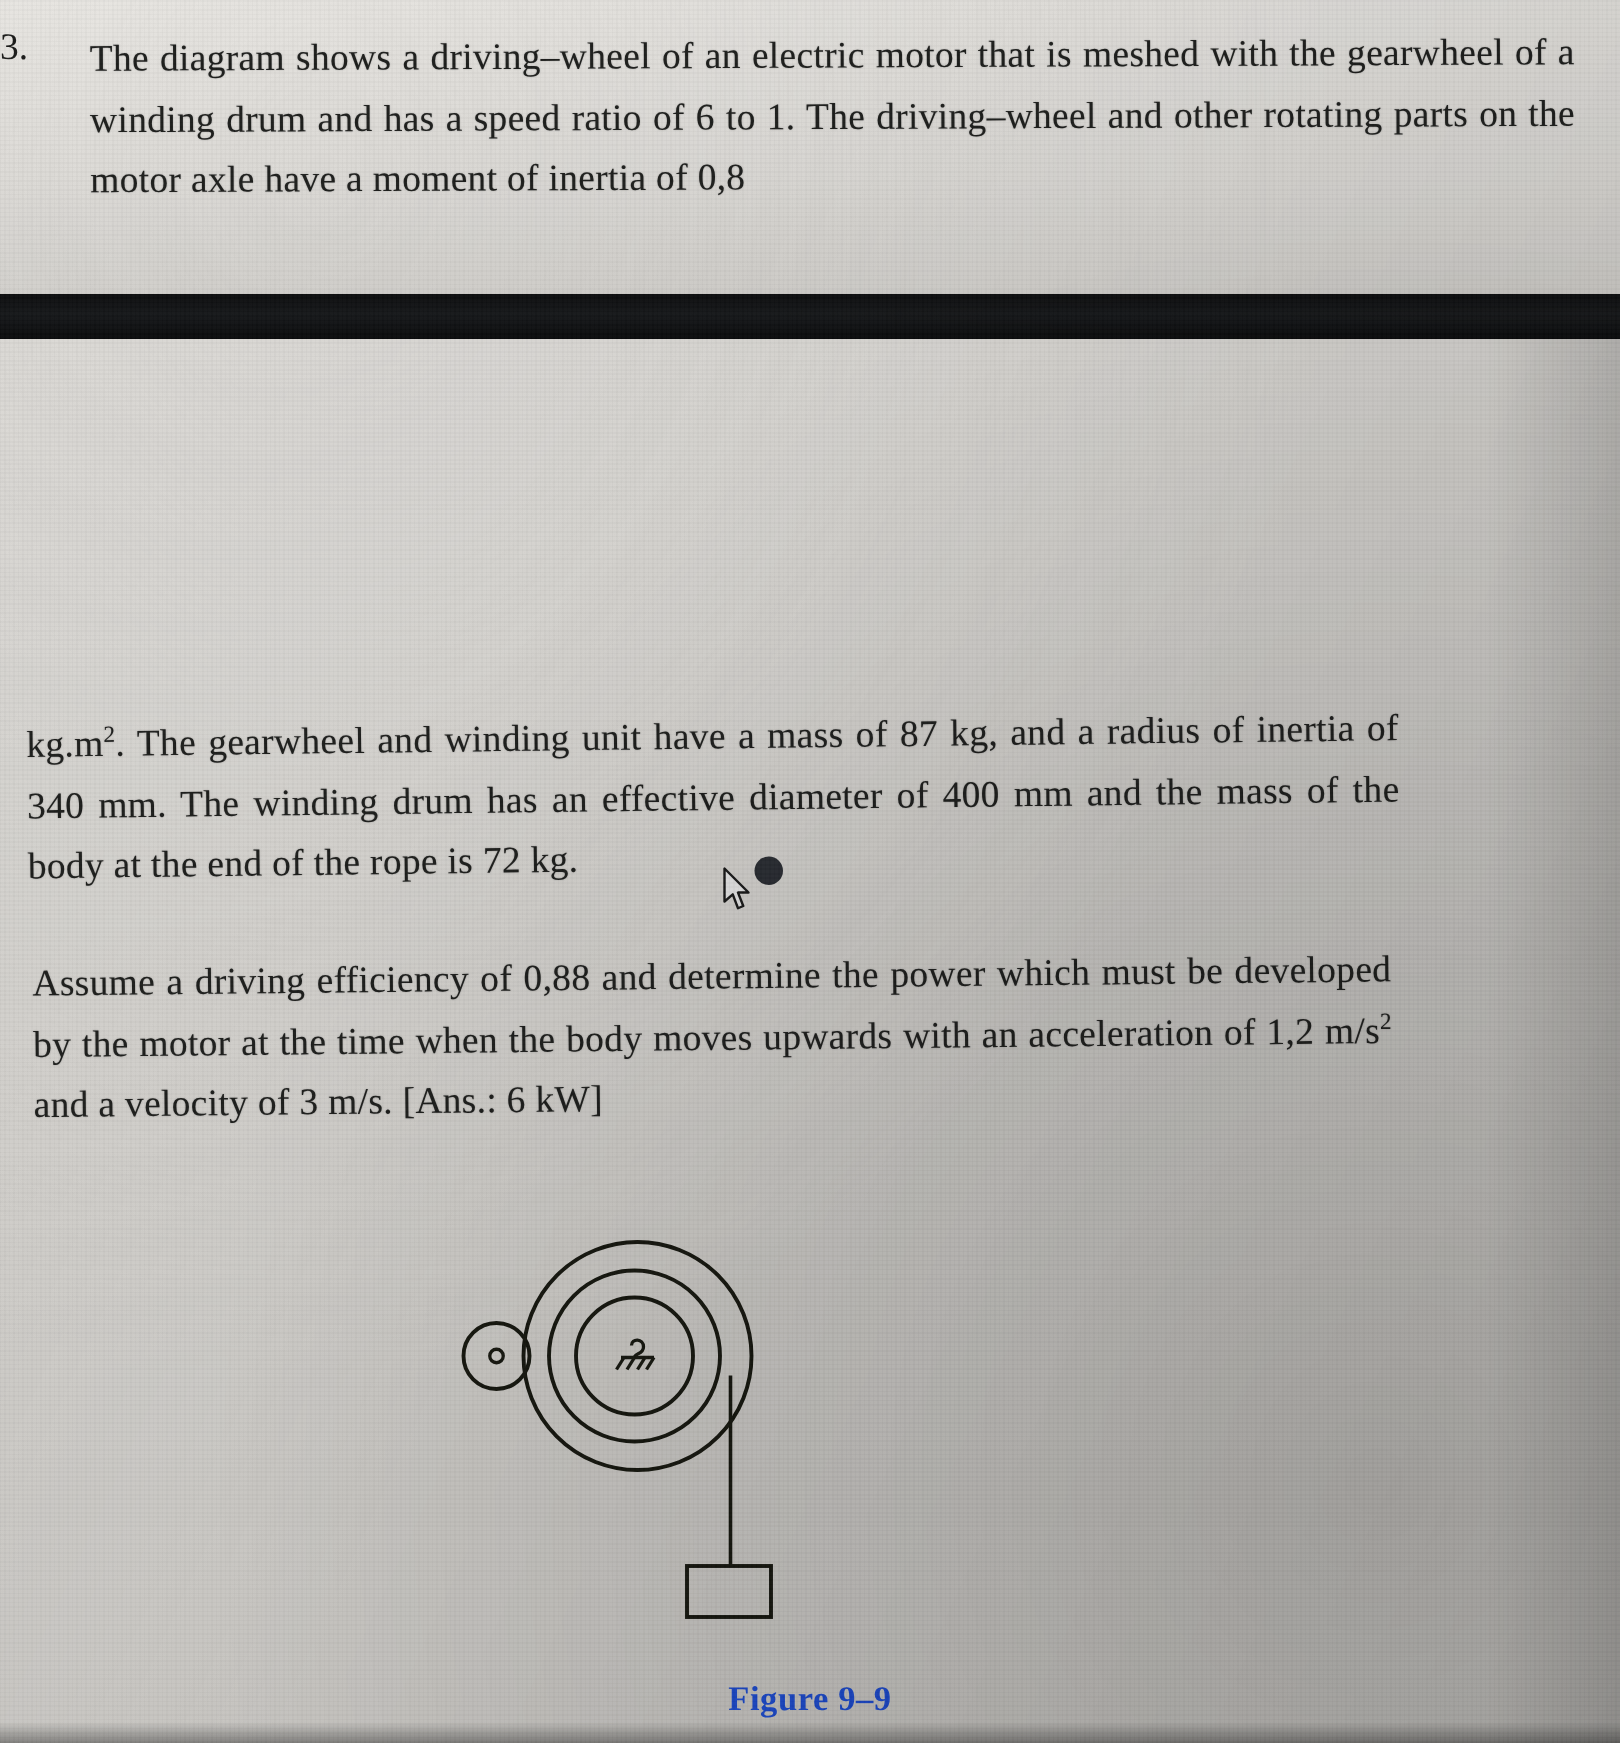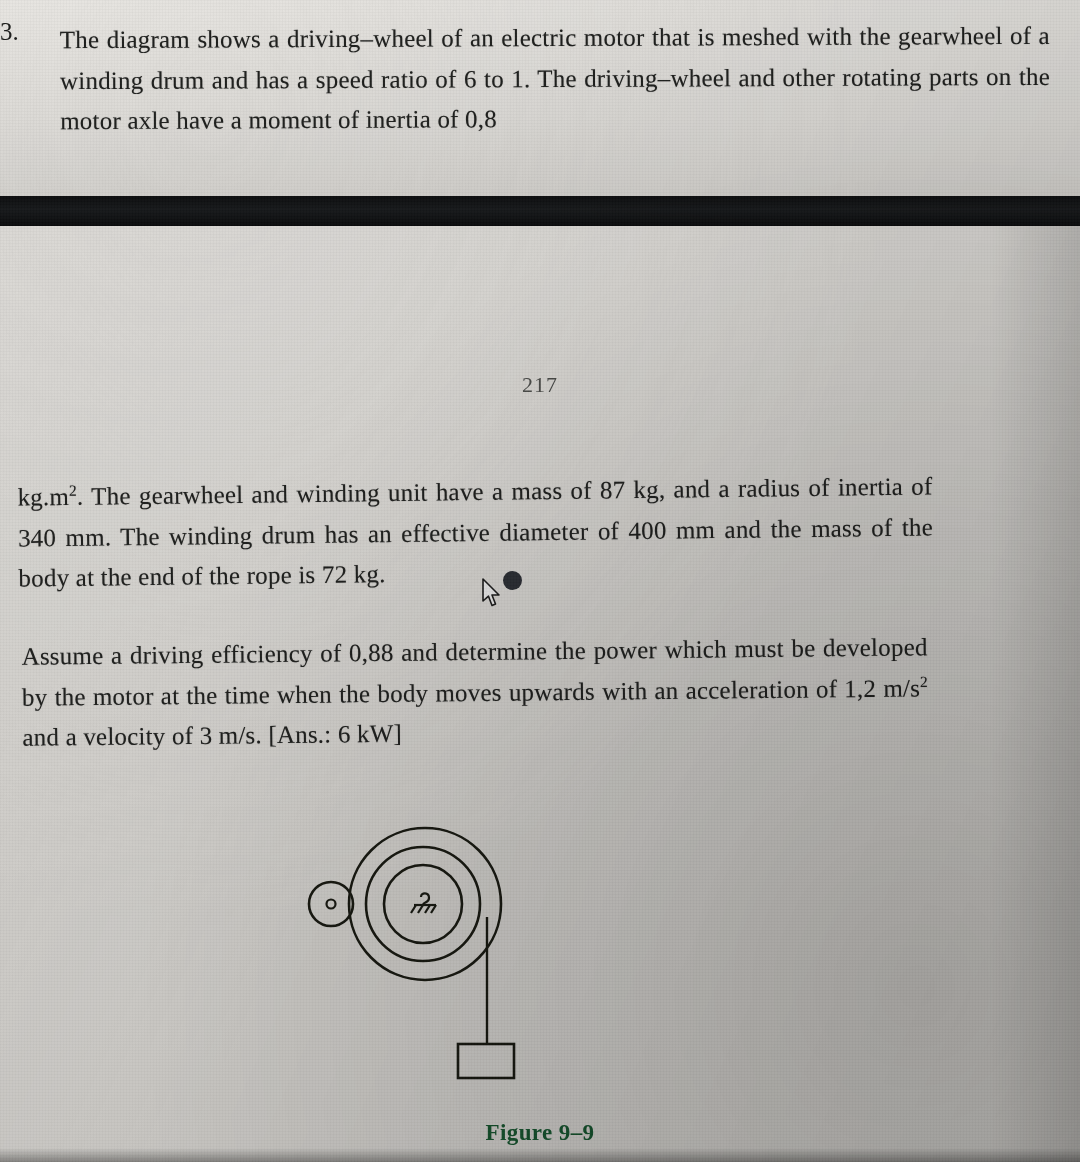--- a/index.html
+++ b/index.html
@@ -156,21 +156,21 @@
     z-index: 12;
   }
   .fig-caption {
     position: absolute;
     left: 0; right: 0;
     top: 1120px;
     text-align: center;
     font-size: 23px;
     font-weight: bold;
     letter-spacing: 0.4px;
-    color: #14532d;
+    color: #1d4ed8;
     z-index: 12;
   }
 
   .bottom-shadow {
     position: absolute;
     left: 0; right: 0;
     bottom: 0;
     height: 14px;
     background: linear-gradient(180deg, rgba(0,0,0,0) 0%, rgba(0,0,0,0.35) 100%);
     z-index: 35;
@@ -191,21 +191,20 @@
   <div class="band-top"></div>
   <div class="dark-strip"></div>
   <div class="band-mid"></div>
 
   <div class="content">
 
     <div class="q-number">3.</div>
 
     <div class="para q-top">The diagram shows a driving–wheel of an electric motor that is meshed with the gearwheel of a winding drum and has a speed ratio of 6 to 1. The driving–wheel and other rotating parts on the motor axle have a moment of inertia of 0,8</div>
 
-    <div class="page-num">217</div>
 
     <div class="para q-cont">
       <span>kg.m</span><sup class="sm">2</sup><span>. The gearwheel and winding unit have a mass of 87 kg, and a radius of inertia of 340 mm. The winding drum has an effective diameter of 400 mm and the mass of the body at the end of the rope is 72 kg.</span>
     </div>
 
     <div class="para q-assume">
       <span>Assume a driving efficiency of 0,88 and determine the power which must be developed by the motor at the time when the body moves upwards with an acceleration of 1,2 m/s</span><sup class="sm">2</sup><span> and a velocity of 3 m/s. [Ans.: 6 kW]</span>
     </div>
 
     <div class="blob"></div>

